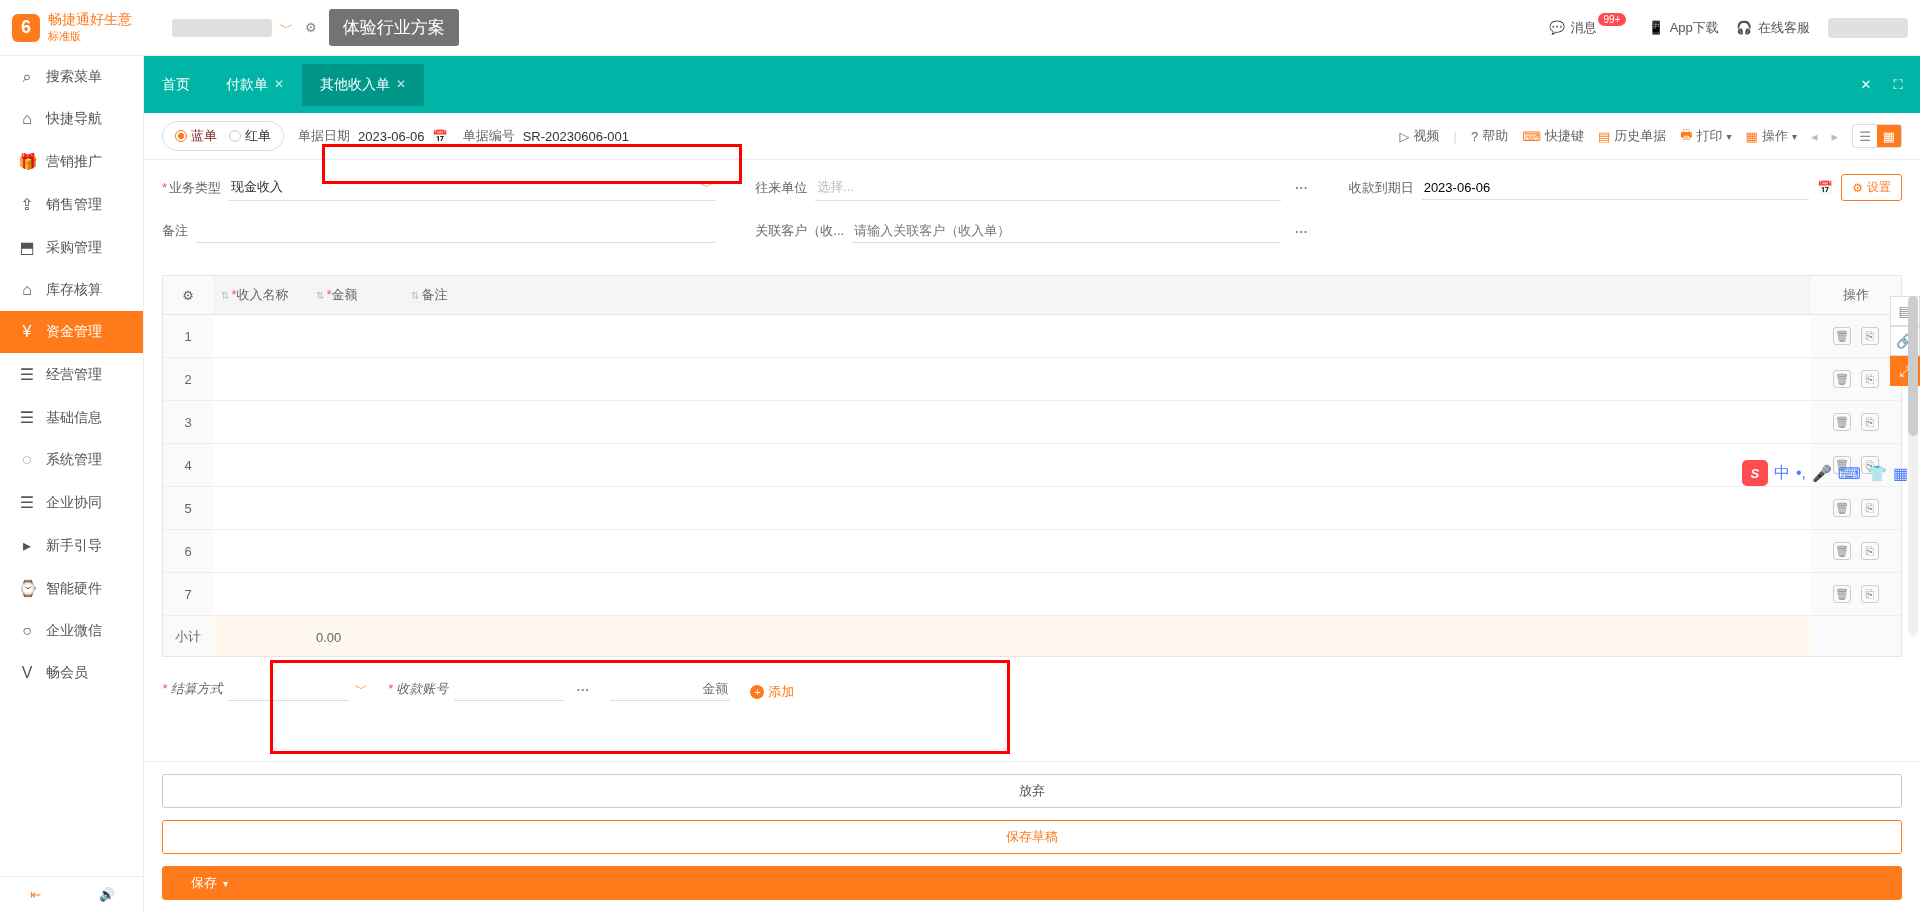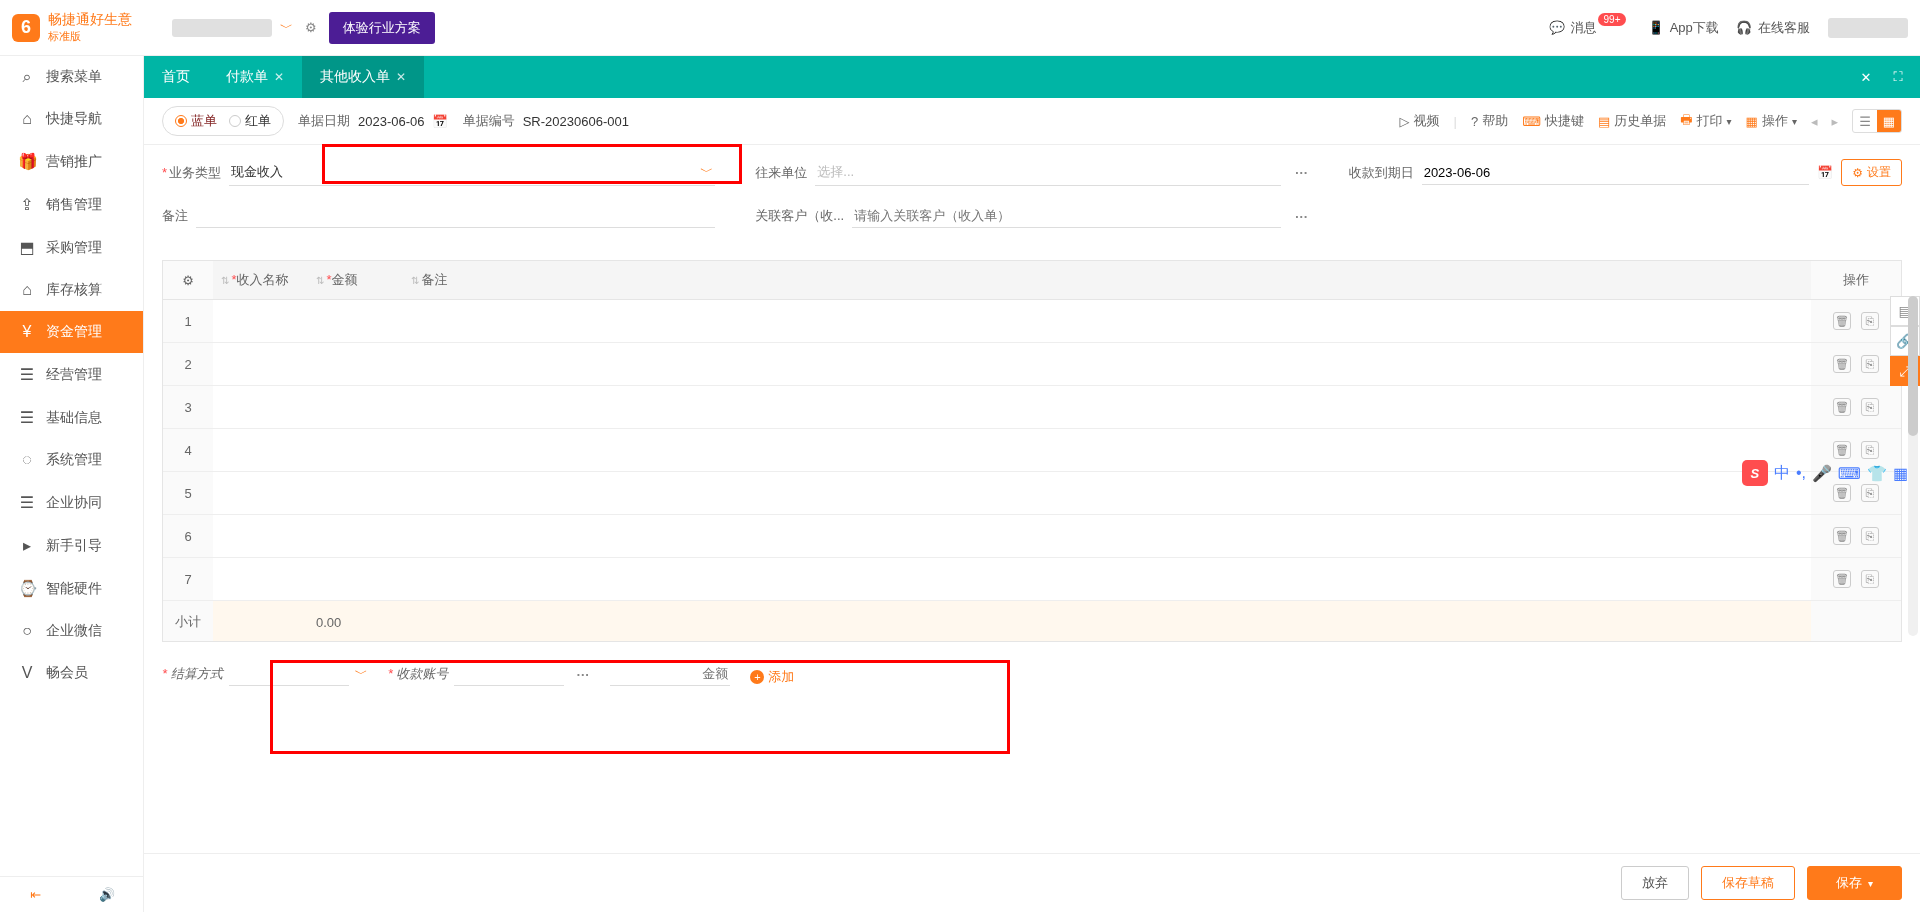--- a/index.html
+++ b/index.html
@@ -8,42 +8,42 @@
     
     .topbar { height: 56px; background: #fff; display: flex; align-items: center; padding: 0 12px; border-bottom: 1px solid #eee; }
     .logo-area { display: flex; align-items: center; gap: 8px; width: 140px; }
     .logo-icon { width: 28px; height: 28px; background: #ff7a1a; border-radius: 6px; display: flex; align-items: center; justify-content: center; color: #fff; font-weight: bold; font-size: 18px; }
     .logo-text { font-size: 14px; color: #ff7a1a; font-weight: 500; }
     .logo-sub { font-size: 11px; color: #ff7a1a; }
     .company-select { margin-left: 20px; display: flex; align-items: center; gap: 8px; color: #999; }
     .company-select .placeholder { background: #e0e0e0; width: 100px; height: 18px; border-radius: 3px; }
     .chevron { color: #ff7a1a; }
     .gear-btn { margin-left: 12px; color: #888; cursor: pointer; }
-    .try-btn { margin-left: 12px; background: #4c1d95; color: #fff; padding: 7px 14px; border-radius: 3px; border: none; cursor: pointer; font-size: 13px; }
+    .try-btn { margin-left: 12px; background: #737373; color: #fff; padding: 7px 14px; border-radius: 3px; border: none; cursor: pointer; font-size: 17px; }
     .topbar-right { margin-left: auto; display: flex; align-items: center; gap: 18px; color: #555; }
     .topbar-right .item { display: flex; align-items: center; gap: 5px; cursor: pointer; font-size: 13px; }
     .badge { background: #ff4d4f; color: #fff; font-size: 10px; padding: 1px 6px; border-radius: 8px; position: relative; top: -8px; left: -4px; }
     .avatar-ph { background: #e0e0e0; width: 80px; height: 20px; border-radius: 3px; }
     
     
     .main-layout { display: flex; height: calc(100vh - 56px); }
     
     
     .sidebar { width: 144px; background: #fff; display: flex; flex-direction: column; border-right: 1px solid #eee; }
     .sidebar-item { display: flex; align-items: center; gap: 10px; padding: 12px 18px; color: #555; cursor: pointer; font-size: 14px; }
     .sidebar-item.active { background: #ff7a1a; color: #fff; }
     .sidebar-item .sicon { width: 18px; text-align: center; font-size: 16px; }
     .sidebar-footer { margin-top: auto; display: flex; border-top: 1px solid #eee; }
     .sidebar-footer .fbtn { flex: 1; text-align: center; padding: 10px 0; color: #ff7a1a; cursor: pointer; }
     
     
     .content { flex: 1; display: flex; flex-direction: column; background: #fff; position: relative; }
     
     
-    .tabs-bar { height: 42px; background: #00b5a5; display: flex; align-items: center; color: #fff; }
+    .tabs-bar { height: 57px; background: #00b5a5; display: flex; align-items: center; color: #fff; font-family: Liberation Serif, serif; }
     .tab { padding: 0 18px; height: 42px; display: flex; align-items: center; gap: 6px; cursor: pointer; font-size: 14px; }
     .tab.active { background: #009688; }
     .tab .close-x { font-size: 12px; opacity: 0.8; }
     .tabs-right { margin-left: auto; display: flex; align-items: center; gap: 4px; padding-right: 8px; }
     .tabs-right .tbtn { width: 28px; height: 28px; display: flex; align-items: center; justify-content: center; cursor: pointer; color: #fff; }
     
     
     .doc-bar { padding: 8px 18px; display: flex; align-items: center; gap: 18px; border-bottom: 1px solid #eee; flex-wrap: wrap; }
     .doc-bar-left { display: flex; align-items: center; gap: 14px; }
     .radio-group { display: flex; gap: 12px; background: #fff; border: 1px solid #ddd; border-radius: 16px; padding: 5px 12px; }
@@ -98,21 +98,21 @@
     
     .settle-area { padding: 20px 18px; display: flex; align-items: flex-end; gap: 20px; }
     .settle-group { display: flex; align-items: center; gap: 6px; }
     .settle-group .slbl { color: #666; font-size: 13px; font-style: italic; }
     .settle-input { width: 120px; border: none; border-bottom: 1px solid #ddd; padding: 4px 2px; font-size: 13px; outline: none; }
     .settle-input.more { width: 110px; }
     .add-btn { color: #ff7a1a; cursor: pointer; display: flex; align-items: center; gap: 4px; font-size: 13px; }
     .add-btn .plus { width: 14px; height: 14px; border-radius: 50%; background: #ff7a1a; color: #fff; display: flex; align-items: center; justify-content: center; font-size: 11px; }
     
     
-    .footer-bar { margin-top: auto; padding: 12px 18px; display: flex; justify-content: flex-end; gap: 12px; border-top: 1px solid #eee; background: #fff; }
+    .footer-bar { margin-top: auto; padding: 12px 18px; display: flex; justify-content: flex-end; gap: 12px; border-top: 1px solid #eee; background: #fff; flex-direction: column; }
     .fbtn-plain { padding: 7px 20px; border: 1px solid #ccc; background: #fff; border-radius: 3px; cursor: pointer; font-size: 13px; color: #555; }
     .fbtn-outline { padding: 7px 20px; border: 1px solid #ff7a1a; background: #fff; color: #ff7a1a; border-radius: 3px; cursor: pointer; font-size: 13px; }
     .fbtn-primary { padding: 7px 28px; border: 1px solid #ff7a1a; background: #ff7a1a; color: #fff; border-radius: 3px; cursor: pointer; font-size: 13px; display: flex; align-items: center; gap: 6px; }
     
     
     .float-right { position: absolute; right: 0; top: 240px; display: flex; flex-direction: column; }
     .float-btn { width: 30px; height: 30px; background: #fff; border: 1px solid #ddd; display: flex; align-items: center; justify-content: center; cursor: pointer; color: #888; font-size: 14px; }
     .float-btn.active { background: #ff7a1a; color: #fff; border-color: #ff7a1a; }
     
     

